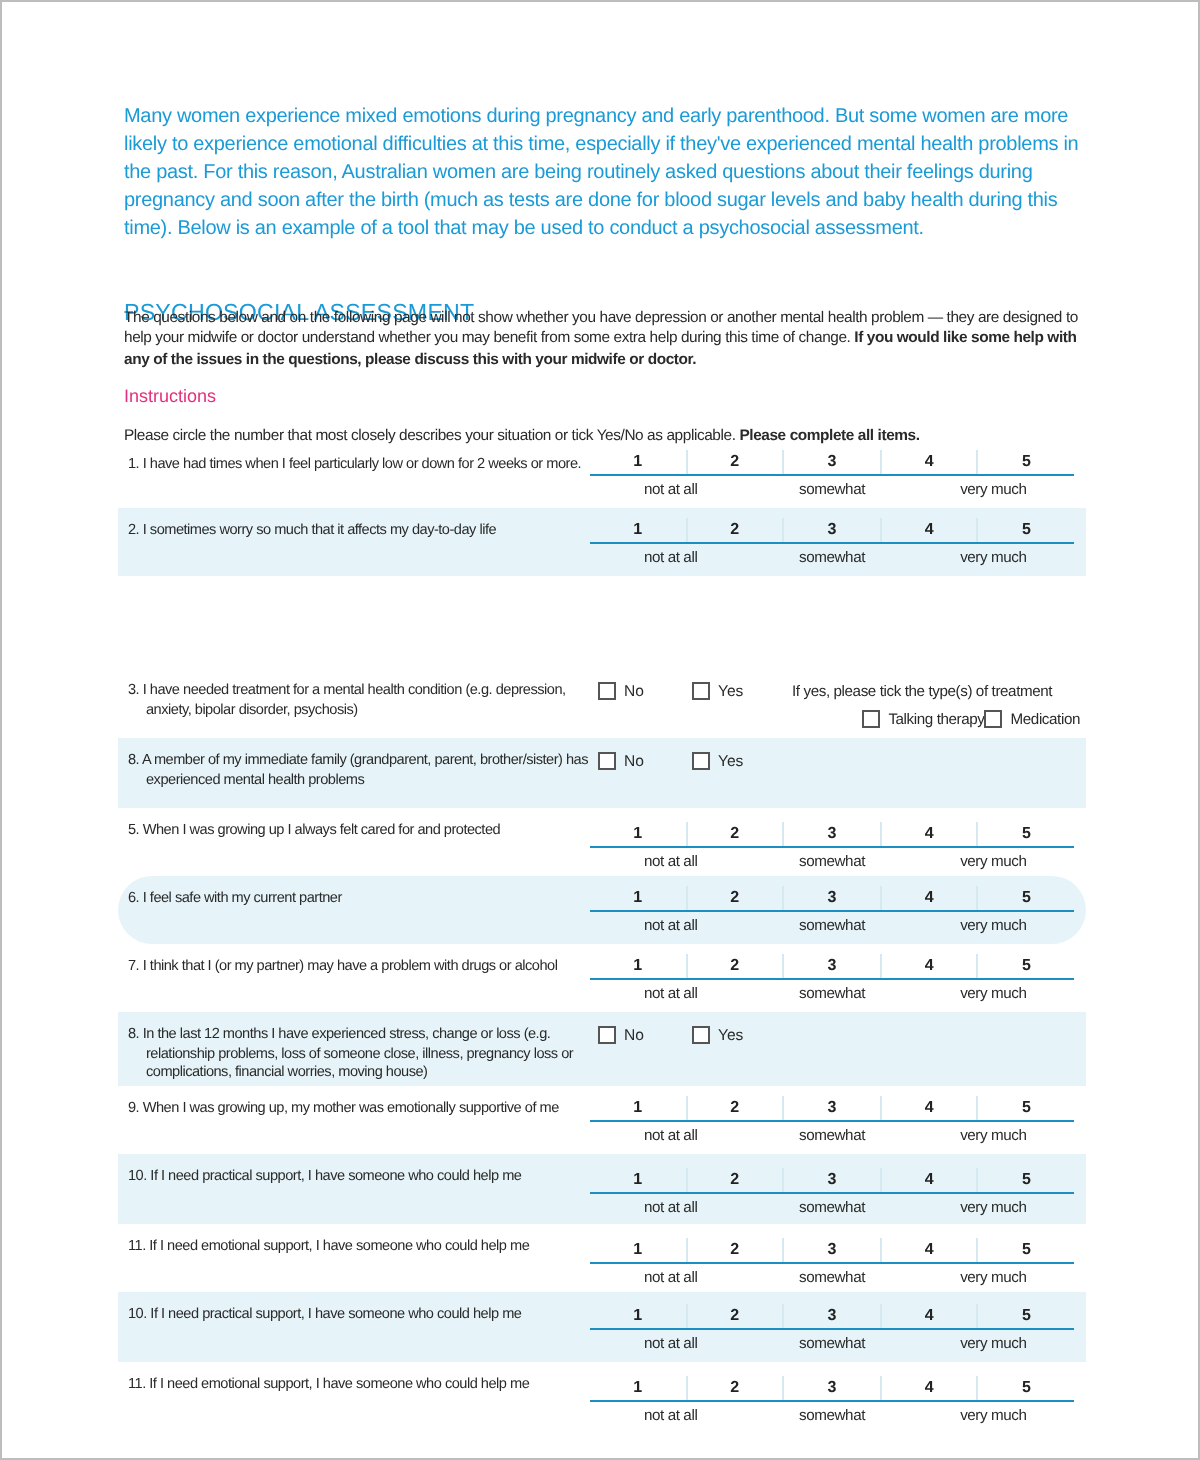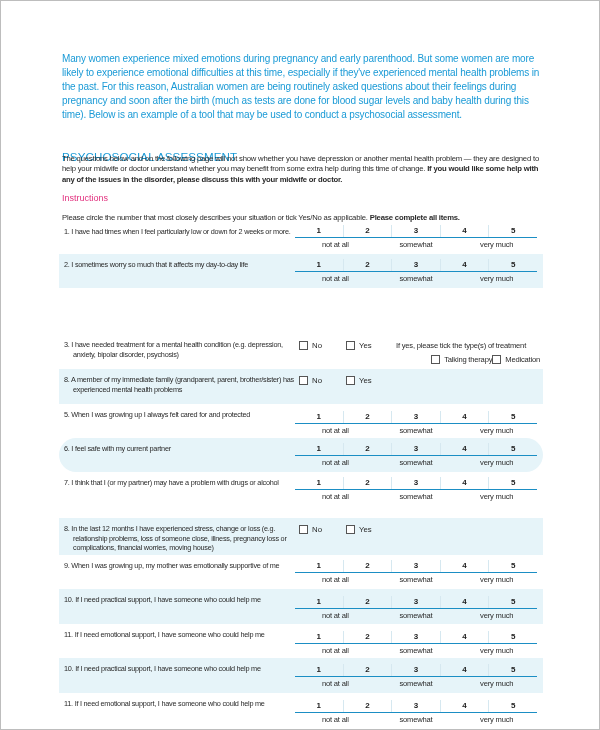--- a/index.html
+++ b/index.html
@@ -65,21 +65,21 @@
     .followup .line2 .opt { margin-right: 0; }
   </style>
 </head>
 <body>
 
 <div class="page">
   <p class="intro">Many women experience mixed emotions during pregnancy and early parenthood. But some women are more likely to experience emotional difficulties at this time, especially if they've experienced mental health problems in the past. For this reason, Australian women are being routinely asked questions about their feelings during pregnancy and soon after the birth (much as tests are done for blood sugar levels and baby health during this time). Below is an example of a tool that may be used to conduct a psychosocial assessment.</p>
   <h2 class="section-title">PSYCHOSOCIAL ASSESSMENT</h2>
   <p class="desc">
     <span>The questions below and on the following page will not show whether you have depression or another mental health problem — they are designed to help your midwife or doctor understand whether you may benefit from some extra help during this time of change.</span>
-    <b>If you would like some help with any of the issues in the disorder, please discuss this with your midwife or doctor.</b>
+    <b>If you would like some help with any of the issues in the questions, please discuss this with your midwife or doctor.</b>
   </p>
   <h3 class="instr-title">Instructions</h3>
   <p class="instr-text">
     <span>Please circle the number that most closely describes your situation or tick Yes/No as applicable.</span>
     <b>Please complete all items.</b>
   </p>
 
   <div class="rows" id="rows">
       <div class="row" style="height: 33px;">
         <div class="q">1. I have had times when I feel particularly low or down for 2 weeks or more.</div>
@@ -181,21 +181,21 @@
             <span class="num">4</span>
             <span class="num">5</span>
           </div>
           <div class="anchors">
             <span>not at all</span>
             <span>somewhat</span>
             <span>very much</span>
           </div>
         </div>
       </div>
-      <div class="row" style="height: 46px;">
+      <div class="row" style="height: 34px;">
         <div class="q">7. I think that I (or my partner) may have a problem with drugs or alcohol</div>
         <div class="scale" style="top: 5px;">
           <div class="nums">
             <span class="num">1</span>
             <span class="num">2</span>
             <span class="num">3</span>
             <span class="num">4</span>
             <span class="num">5</span>
           </div>
           <div class="anchors">

